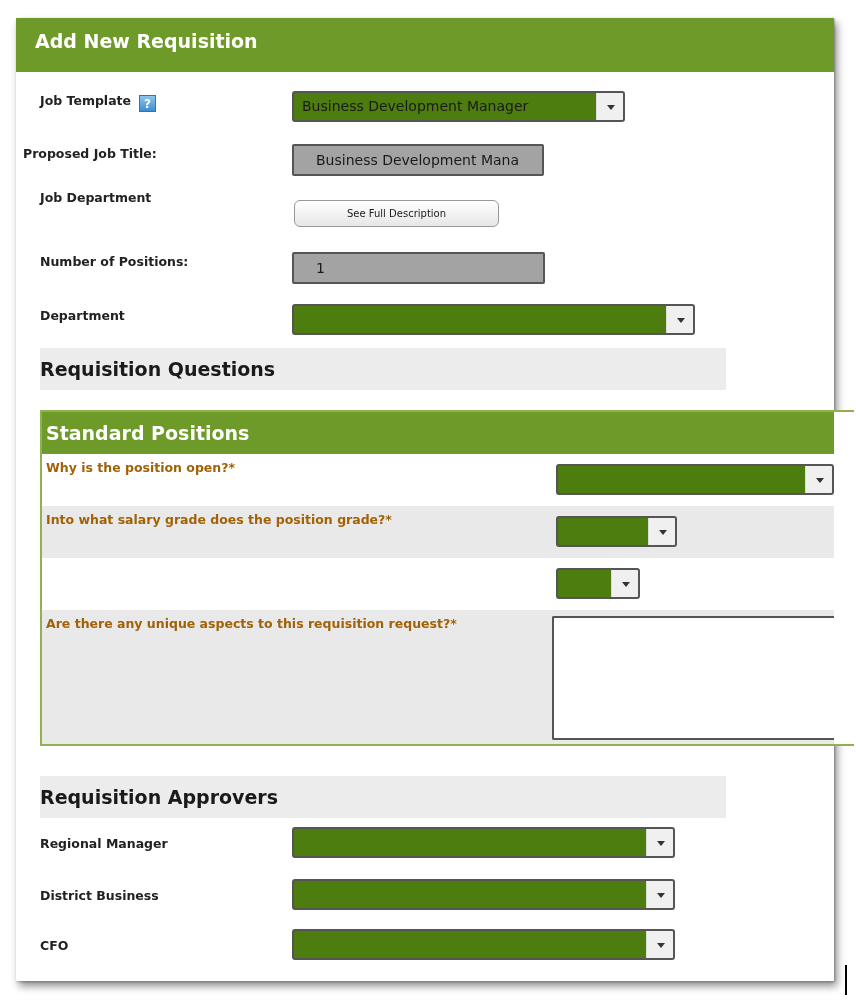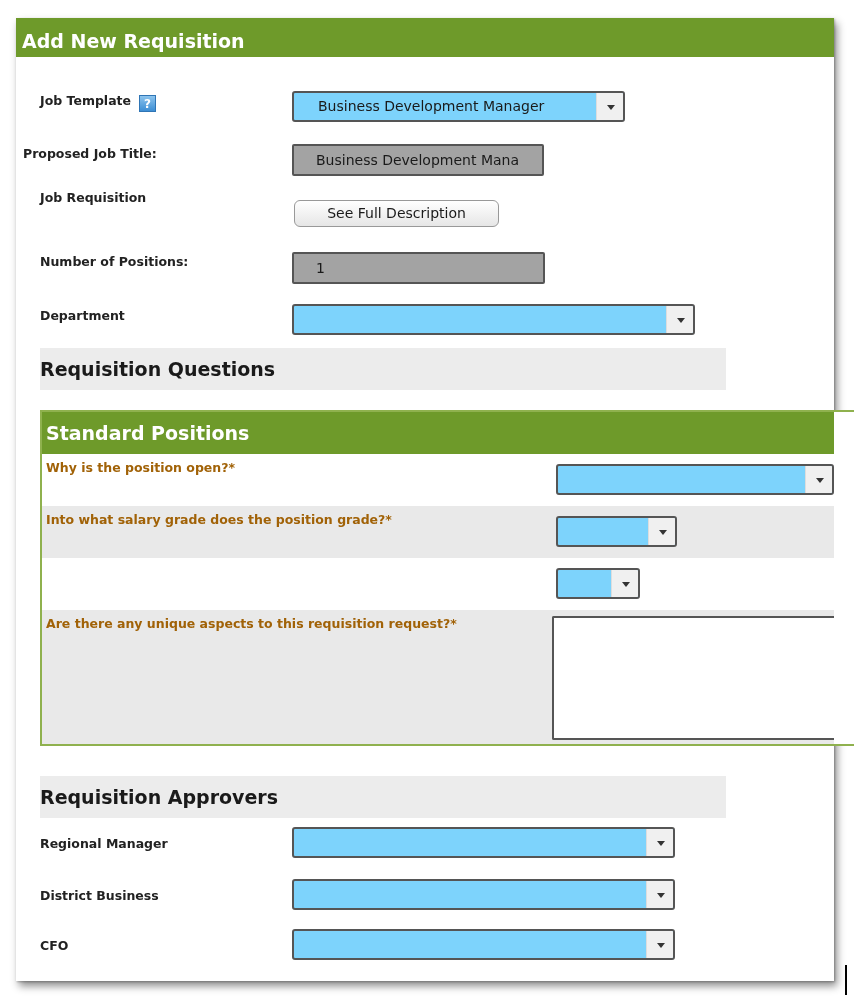--- a/index.html
+++ b/index.html
@@ -1,35 +1,35 @@
 <!DOCTYPE html>
 <html><head>
   <meta charset="utf-8">
   <style>
     html, body { margin:0; padding:0; background:#ffffff; }
     body { width:856px; height:1002px; position:relative; overflow:hidden;
            font-family:"DejaVu Sans", "Liberation Sans", sans-serif; color:#1a1a1a; }
     .panel { position:absolute; left:16px; top:18px; width:818px; height:963px;
              background:#fff; box-shadow: 3px 5px 8px rgba(0,0,0,0.45), 1px 1px 2px rgba(0,0,0,0.25); }
     .green-header { position:absolute; background:#6e9a2a; color:#fff; font-weight:bold; }
-    .main-header { left:0; top:0; width:818px; height:39px; font-size:19px; line-height:47px; padding-left:6px; box-sizing:border-box; }
+    .main-header { left:0; top:0; width:818px; height:54px; font-size:19px; line-height:47px; padding-left:19px; box-sizing:border-box; }
     .lbl { position:absolute; font-size:12.5px; font-weight:bold; color:#222; }
     .help { display:inline-block; width:17px; height:17px; margin-left:8px; vertical-align:-3px;
             background:linear-gradient(#8cc4ee,#3d8ed4); border:1px solid #2f75b5; color:#fff;
             font-size:12px; line-height:17px; text-align:center; font-weight:bold; box-sizing:border-box; }
-    .sel { position:absolute; height:31px; border:2px solid #555; border-radius:3px; background:#7dd3fc;
-           box-sizing:border-box; font-size:14px; line-height:27px; padding-left:24px; white-space:nowrap; overflow:hidden; }
+    .sel { position:absolute; height:31px; border:2px solid #555; border-radius:3px; background:#4d7c0f;
+           box-sizing:border-box; font-size:14px; line-height:27px; padding-left:8px; white-space:nowrap; overflow:hidden; }
     .sel .arrow { position:absolute; right:0; top:0; width:26px; height:27px; background:#f0f0f0;
                   border-left:1px solid #ddd; }
     .sel .arrow::after { content:""; position:absolute; left:10px; top:12px; border-left:4px solid transparent;
                          border-right:4px solid transparent; border-top:5px solid #333; }
     .inp { position:absolute; height:32px; border:2px solid #555; border-radius:2px; background:#a3a3a3;
            box-sizing:border-box; font-size:14px; line-height:28px; padding-left:22px; white-space:nowrap; overflow:hidden; }
     .btn { position:absolute; height:27px; border:1px solid #999; border-radius:6px;
-           background:linear-gradient(#ffffff,#e6e6e6); font-size:14px; line-height:25px; text-align:center; box-sizing:border-box; }
+           background:linear-gradient(#ffffff,#e6e6e6); font-size:10px; line-height:25px; text-align:center; box-sizing:border-box; }
     .section-bar { position:absolute; left:24px; width:686px; height:42px; background:#ececec;
                    font-size:19px; font-weight:bold; line-height:42px; padding-left:0; box-sizing:border-box; color:#1a1a1a; }
     .section-bar span { position:absolute; left:0; }
     .std-box { position:absolute; left:24px; top:392px; width:814px; height:336px; border:2px solid #8fb14e; border-right:none; box-sizing:border-box; background:#fff; }
     .std-header { left:0; top:0; width:792px; height:42px; font-size:19px; line-height:42px; padding-left:4px; box-sizing:border-box; }
     .qrow { position:absolute; left:0; width:792px; box-sizing:border-box; }
     .qrow.alt { background:#e9e9e9; }
     .qlbl { position:absolute; left:4px; top:6px; font-size:12.5px; font-weight:bold; color:#a16207; }
     .ta { position:absolute; border:2px solid #555; border-right:none; background:#fff; box-sizing:border-box; border-radius:2px 0 0 2px; }
     .cursor-mark { position:absolute; left:845px; top:965px; width:2px; height:30px; background:#000; }
@@ -45,21 +45,21 @@
     <span>Job Template</span><span class="help">?</span>
   </div>
   <div class="sel" style="left:276px; top:73px; width:333px;">
     <span>Business Development Manager</span>
     <span class="arrow"></span>
   </div>
 
   <div class="lbl" style="left:7px; top:128px;">Proposed Job Title:</div>
   <div class="inp" style="left:276px; top:126px; width:252px;">Business Development Mana</div>
 
-  <div class="lbl" style="left:24px; top:172px;">Job Requisition</div>
+  <div class="lbl" style="left:24px; top:172px;">Job Department</div>
   <div class="btn" style="left:278px; top:182px; width:205px;">See Full Description</div>
 
   <div class="lbl" style="left:24px; top:236px;">Number of Positions:</div>
   <div class="inp" style="left:276px; top:234px; width:253px;">1</div>
 
   <div class="lbl" style="left:24px; top:290px;">Department</div>
   <div class="sel" style="left:276px; top:286px; width:403px;">
     <span></span>
     <span class="arrow"></span>
   </div>

